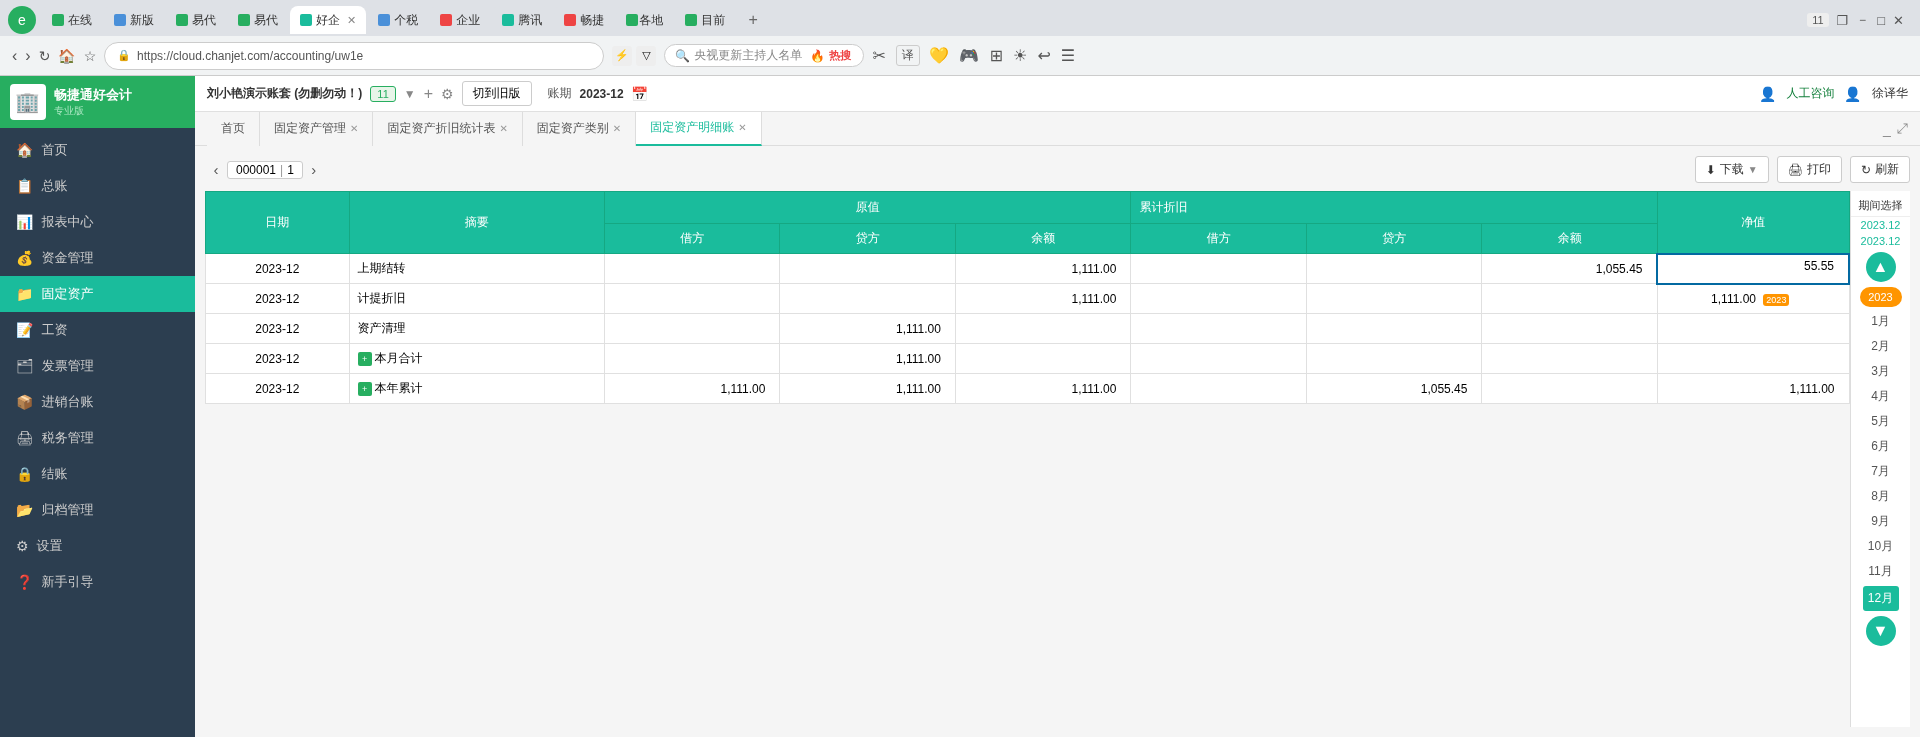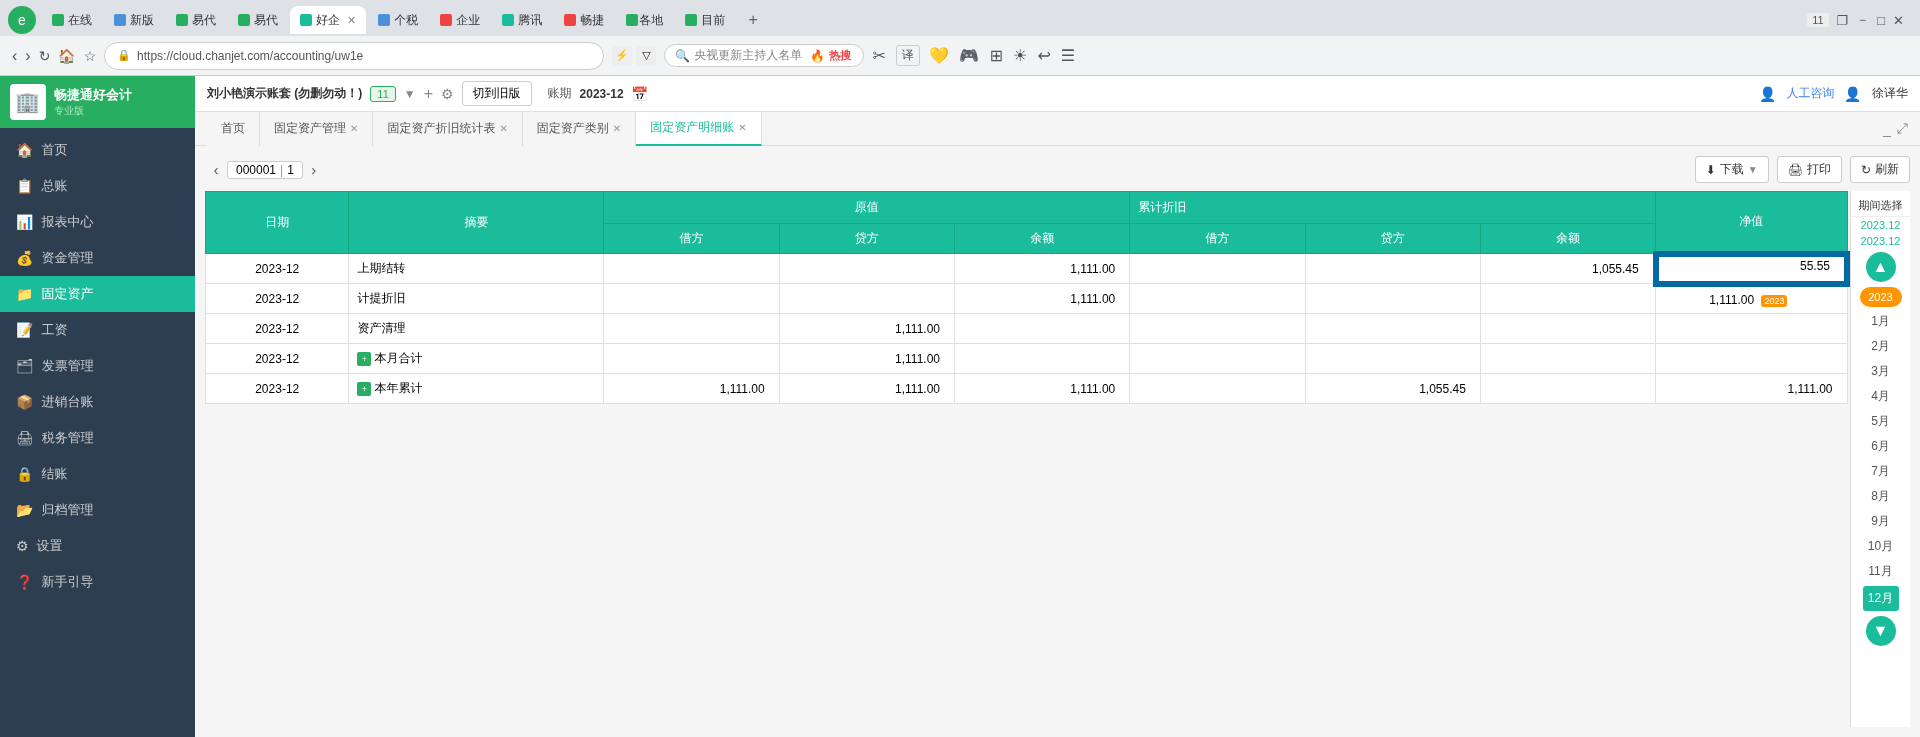--- a/index.html
+++ b/index.html
@@ -177,21 +177,21 @@
       <span style="background:#e8f5e9;color:#27ae60;border:1px solid #27ae60;border-radius:3px;padding:1px 6px;font-size:11px;">11</span>
       <span style="font-size:12px;color:#888;cursor:pointer;">▼</span>
       <span style="font-size:16px;color:#888;cursor:pointer;">+</span>
       <span style="font-size:14px;color:#888;cursor:pointer;">⚙</span>
       <button style="padding:3px 10px;border:1px solid #ccc;border-radius:3px;font-size:12px;cursor:pointer;background:#fff;">切到旧版</button>
       <span style="font-size:12px;color:#555;margin-left:8px;">账期</span>
       <span style="font-size:12px;color:#333;font-weight:bold;">2023-12</span>
       <span style="font-size:14px;color:#888;cursor:pointer;">📅</span>
       <div style="margin-left:auto;display:flex;align-items:center;gap:10px;">
         <span style="font-size:14px;color:#888;">👤</span>
-        <span style="font-size:12px;color:#3b82f6;cursor:pointer;">人工咨询</span>
+        <span style="font-size:12px;color:#15803d;cursor:pointer;">人工咨询</span>
         <span style="font-size:14px;color:#888;">👤</span>
         <span style="font-size:12px;color:#333;">徐译华</span>
       </div>
     </div>
 
     <div style="display:flex;align-items:center;height:34px;background:#f5f5f5;border-bottom:1px solid #ddd;padding:0 0 0 12px;gap:0;position:relative;">
       <div style="padding:6px 14px;font-size:12px;cursor:pointer;color:#555;border-right:1px solid #ddd;display:flex;align-items:center;gap:4px;background:#f5f5f5;height:34px;">
         <span>首页</span>
       </div>
       <div style="padding:6px 14px;font-size:12px;cursor:pointer;color:#555;border-right:1px solid #ddd;display:flex;align-items:center;gap:4px;background:#f5f5f5;height:34px;">
@@ -279,21 +279,21 @@
             <tbody id="ledger-tbody">
             <tr>
     <td style="padding:6px 8px;border:1px solid #e0e0e0;text-align:center;background:#fff;">2023-12</td>
     <td style="padding:6px 8px;border:1px solid #e0e0e0;text-align:left;background:#fff;">上期结转</td>
     <td style="padding:6px 14px 6px 8px;border:1px solid #e0e0e0;text-align:right;background:#fff;"></td>
     <td style="padding:6px 14px 6px 8px;border:1px solid #e0e0e0;text-align:right;background:#fff;"></td>
     <td style="padding:6px 14px 6px 8px;border:1px solid #e0e0e0;text-align:right;background:#fff;">1,111.00</td>
     <td style="padding:6px 14px 6px 8px;border:1px solid #e0e0e0;text-align:right;background:#fff;"></td>
     <td style="padding:6px 14px 6px 8px;border:1px solid #e0e0e0;text-align:right;background:#fff;"></td>
     <td style="padding:6px 14px 6px 8px;border:1px solid #e0e0e0;text-align:right;background:#fff;">1,055.45</td>
-    <td style="padding:0 14px 6px 8px;border:6px solid #0369a1;text-align:right;background:#fff;margin-top:8px;">55.55</td>
+    <td style="padding:0 14px 6px 8px;border:2px solid #0369a1;text-align:right;background:#fff;margin-top:8px;">55.55</td>
   </tr>
                 <tr>
     <td style="padding:6px 8px;border:1px solid #e0e0e0;text-align:center;background:#fff;">2023-12</td>
     <td style="padding:6px 8px;border:1px solid #e0e0e0;text-align:left;background:#fff;">计提折旧</td>
     <td style="padding:6px 14px 6px 8px;border:1px solid #e0e0e0;text-align:right;background:#fff;"></td>
     <td style="padding:6px 14px 6px 8px;border:1px solid #e0e0e0;text-align:right;background:#fff;"></td>
     <td style="padding:6px 14px 6px 8px;border:1px solid #e0e0e0;text-align:right;background:#fff;">1,111.00</td>
     <td style="padding:6px 14px 6px 8px;border:1px solid #e0e0e0;text-align:right;background:#fff;"></td>
     <td style="padding:6px 14px 6px 8px;border:1px solid #e0e0e0;text-align:right;background:#fff;"></td>
     <td style="padding:6px 14px 6px 8px;border:1px solid #e0e0e0;text-align:right;background:#fff;"></td>

